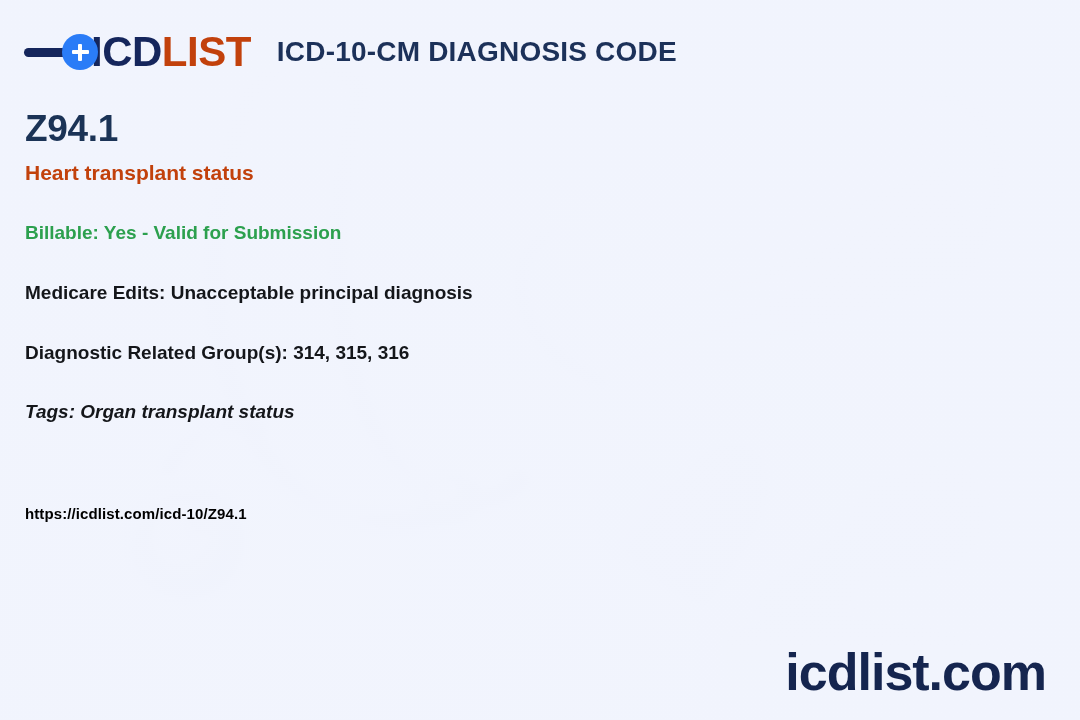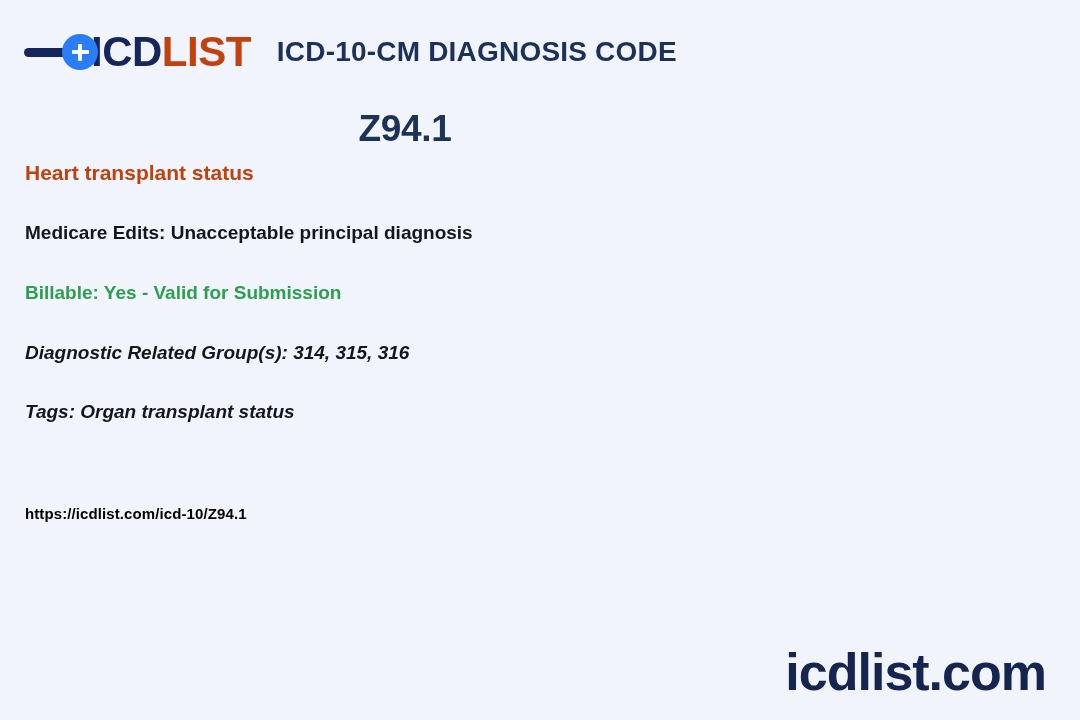--- a/index.html
+++ b/index.html
@@ -119,41 +119,40 @@
     top: 110px;
     width: 760px;
   }
   #code-heading {
     font-size: 37px;
     font-weight: bold;
     color: #1b3356;
     line-height: 1.05;
     letter-spacing: -0.3px;
     margin: 0;
-    text-align: center;
   }
   #code-description {
     font-size: 21px;
     font-weight: bold;
     color: #c2410c;
     margin-top: 11px;
     line-height: 1.2;
   }
   .detail-row {
     font-size: 19px;
     font-weight: bold;
     color: #14161a;
     line-height: 1.25;
   }
   #billable-row {
     color: #2ca04e;
     margin-top: 36px;
   }
   #medicare-row { margin-top: 36px; }
-  #drg-row { margin-top: 36px; font-style: italic; }
+  #drg-row { margin-top: 36px; }
   #tags-row { margin-top: 36px; font-style: italic; }
 
   #source-url {
     position: absolute;
     left: 25px;
     top: 505px;
     font-size: 15px;
     font-weight: bold;
     color: #000000;
     letter-spacing: 0.1px;
@@ -272,22 +271,22 @@
         <span class="bar-v"></span>
       </div>
       <div id="logo-wordmark"><span class="wm-icd">ICD</span><span class="wm-list">LIST</span></div>
     </div>
     <div id="header-title">ICD-10-CM DIAGNOSIS CODE</div>
   </div>
 
   <div id="content">
     <div id="code-heading">Z94.1</div>
     <div id="code-description">Heart transplant status</div>
+    <div id="billable-row" class="detail-row">Billable: Yes - Valid for Submission</div>
     <div id="medicare-row" class="detail-row">Medicare Edits: Unacceptable principal diagnosis</div>
-    <div id="billable-row" class="detail-row">Billable: Yes - Valid for Submission</div>
     <div id="drg-row" class="detail-row">Diagnostic Related Group(s): 314, 315, 316</div>
     <div id="tags-row" class="detail-row">Tags: Organ transplant status</div>
   </div>
 
   <div id="source-url">https://icdlist.com/icd-10/Z94.1</div>
 
   <div id="footer-brand">icdlist.com</div>
 
 </div>
 

